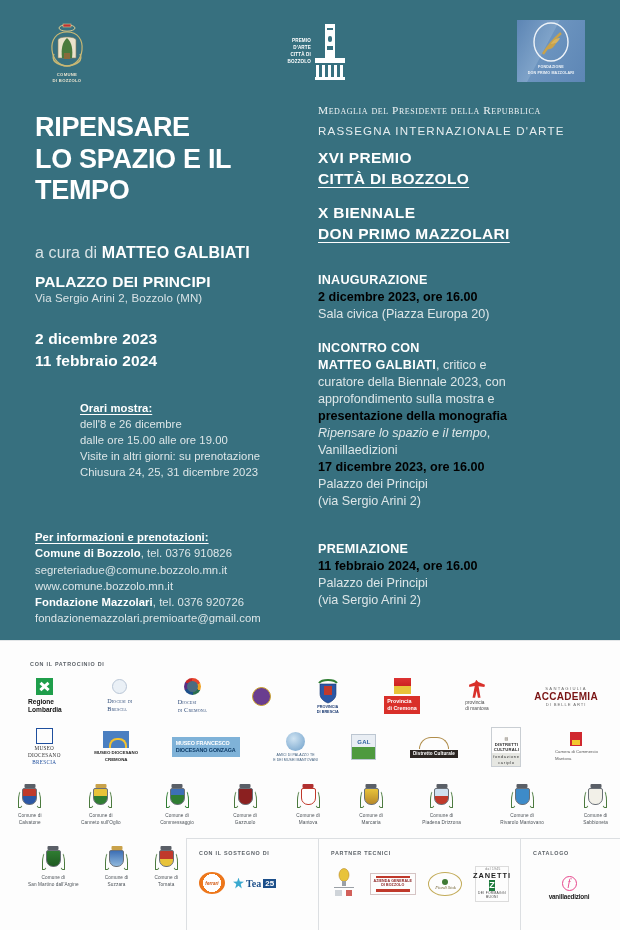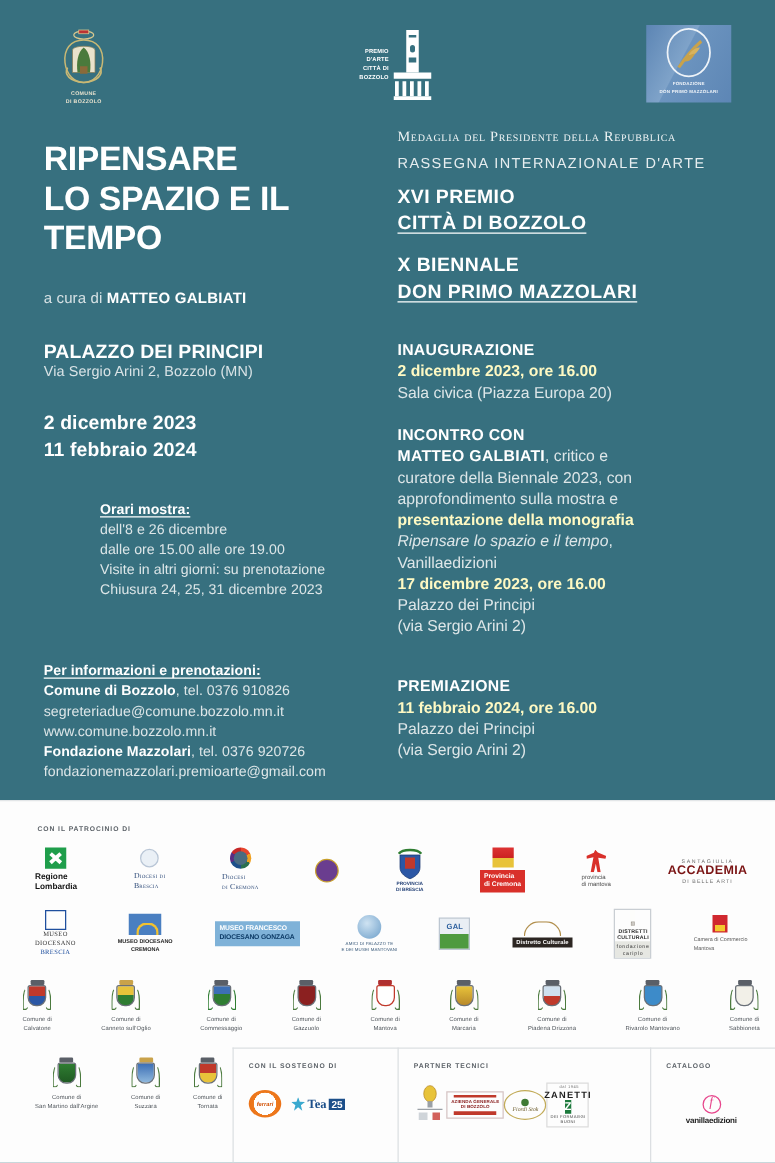--- a/index.html
+++ b/index.html
@@ -36,22 +36,22 @@
   .logo-fondazione .ftxt { position:absolute; left:0; bottom:6px; width:100%; text-align:center;
       font-size:3.6px; line-height:1.5; letter-spacing:.2px; color:#f0f4f9; font-weight:700; }
 
   
   .headline {
     position:absolute; left:35px; top:112px; width:280px;
     font-size:27px; line-height:1.17; font-weight:700; letter-spacing:-0.3px;
     color:#ffffff;
   }
   .curator {
-    position:absolute; left:35px; top:231px; width:285px;
-    font-size:12px; color:#d7e2e5; letter-spacing:.1px;
+    position:absolute; left:35px; top:244px; width:285px;
+    font-size:16px; color:#d7e2e5; letter-spacing:.1px;
   }
   .curator b { color:#ffffff; font-weight:700; letter-spacing:.2px; }
 
   .venue { position:absolute; left:35px; top:272px; width:285px; }
   .venue .vname { font-size:15.5px; font-weight:700; letter-spacing:.1px; line-height:1.25; }
   .venue .vaddr { font-size:11.5px; color:#d9e3e6; margin-top:1px; letter-spacing:.1px; }
 
   .dates { position:absolute; left:35px; top:328px; width:285px;
       font-size:15.5px; font-weight:700; line-height:1.42; letter-spacing:.1px; }
 
@@ -76,21 +76,21 @@
 
   .prize1 { position:absolute; left:0; top:148px; width:290px; }
   .prize2 { position:absolute; left:0; top:203px; width:290px; }
   .prize1 .l1, .prize2 .l1 { font-size:15.5px; font-weight:700; letter-spacing:.35px; line-height:1.33; }
   .prize1 .l2, .prize2 .l2 { font-size:15.5px; font-weight:700; letter-spacing:.35px; line-height:1.33;
       text-decoration:underline; text-underline-offset:2.5px; }
 
   .ev { position:absolute; left:0; width:292px; font-size:12.6px; line-height:1.35; color:#dde6e8; }
   .ev .hd { font-weight:700; color:#ffffff; text-underline-offset:2px;
       letter-spacing:.25px; }
-  .ev .bold { font-weight:700; color:#fef9c3; }
+  .ev .bold { font-weight:700; color:#000000; }
   .ev .ital { font-style:italic; }
   .ev-inaug { top:272px; }
   .ev-incontro { top:340px; }
   .ev-premiazione { top:541px; }
 
   
   .sponsors { position:absolute; left:0; top:640px; width:620px; height:290px; background:#fdfdfd; }
   .seclabel { font-size:5.4px; letter-spacing:.75px; color:#5c6268; font-weight:600; }
 
   .row { position:absolute; display:flex; align-items:center; }
@@ -630,21 +630,21 @@
         <div class="t">ferrari</div>
       </div>
       <div class="tea">
         <div class="star"></div>
         <div class="tt">Tea</div>
         <div class="n25">25</div>
       </div>
     </div>
 
     <div class="seclabel" style="position:absolute;left:331px;top:210px">PARTNER TECNICI</div>
-    <div class="row" style="left:331px; top:226px; width:178px; height:36px; ">
+    <div class="row" style="left:331px; top:226px; width:178px; height:36px; justify-content:space-between;">
       <div class="logocell">
         <svg width="26" height="32" viewBox="0 0 26 32" aria-hidden="true">
           <ellipse cx="13" cy="7" rx="5" ry="6.5" fill="#e8c33a" stroke="#b8892a" stroke-width=".6"></ellipse>
           <rect x="11" y="13" width="4" height="5" fill="#9aa0a6"></rect>
           <rect x="3" y="19" width="20" height="1" fill="#9aa0a6"></rect>
           <rect x="4" y="22" width="7" height="6" fill="#cfd4d9"></rect>
           <path d="M15 22 l6 0 l0 6 l-6 0Z" fill="#d2605a"></path>
         </svg>
       </div>
       <div class="logocell accgen">

